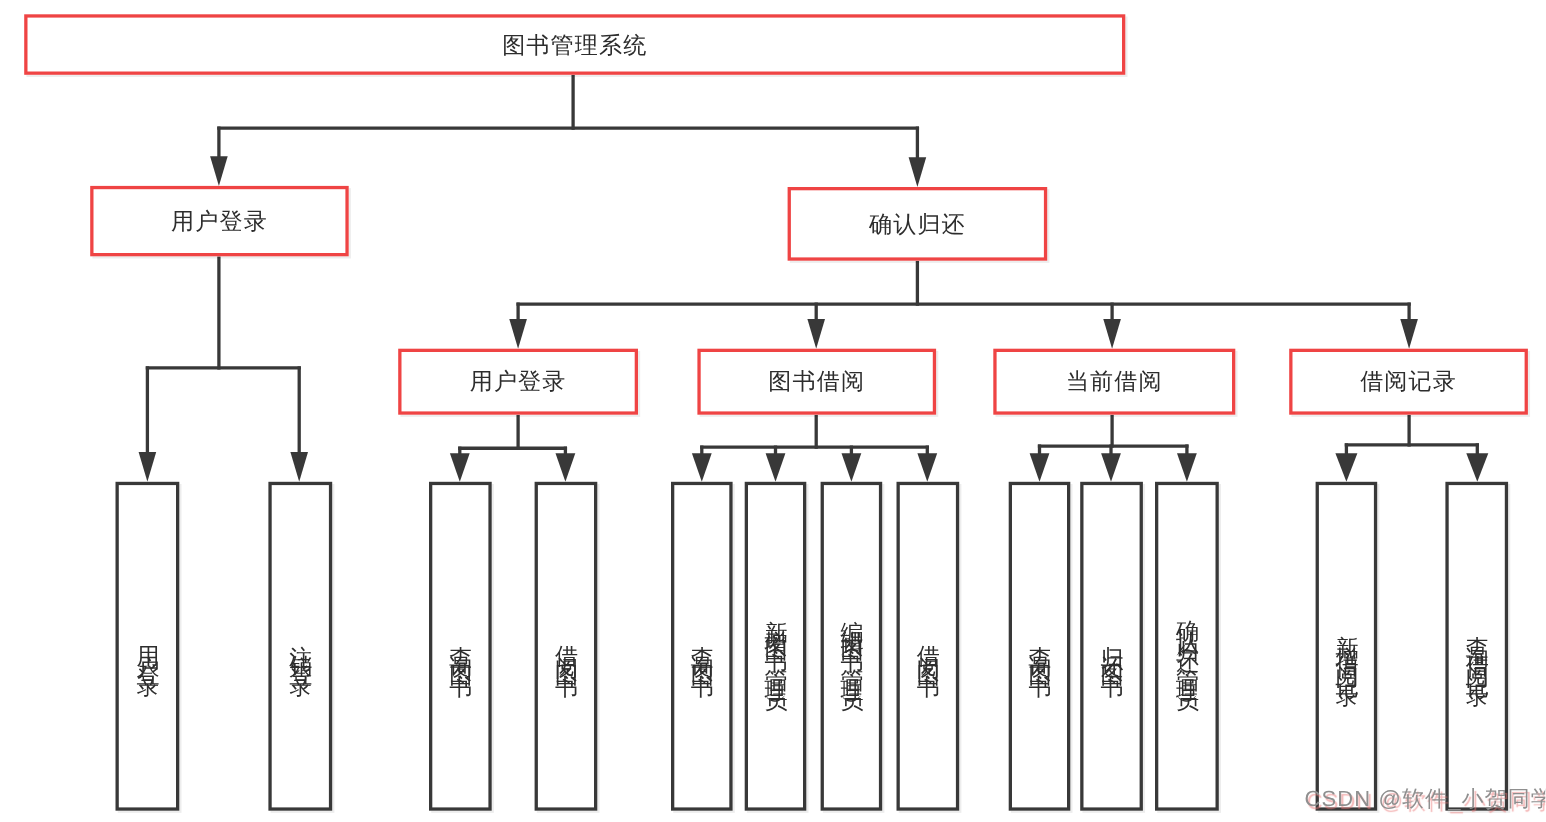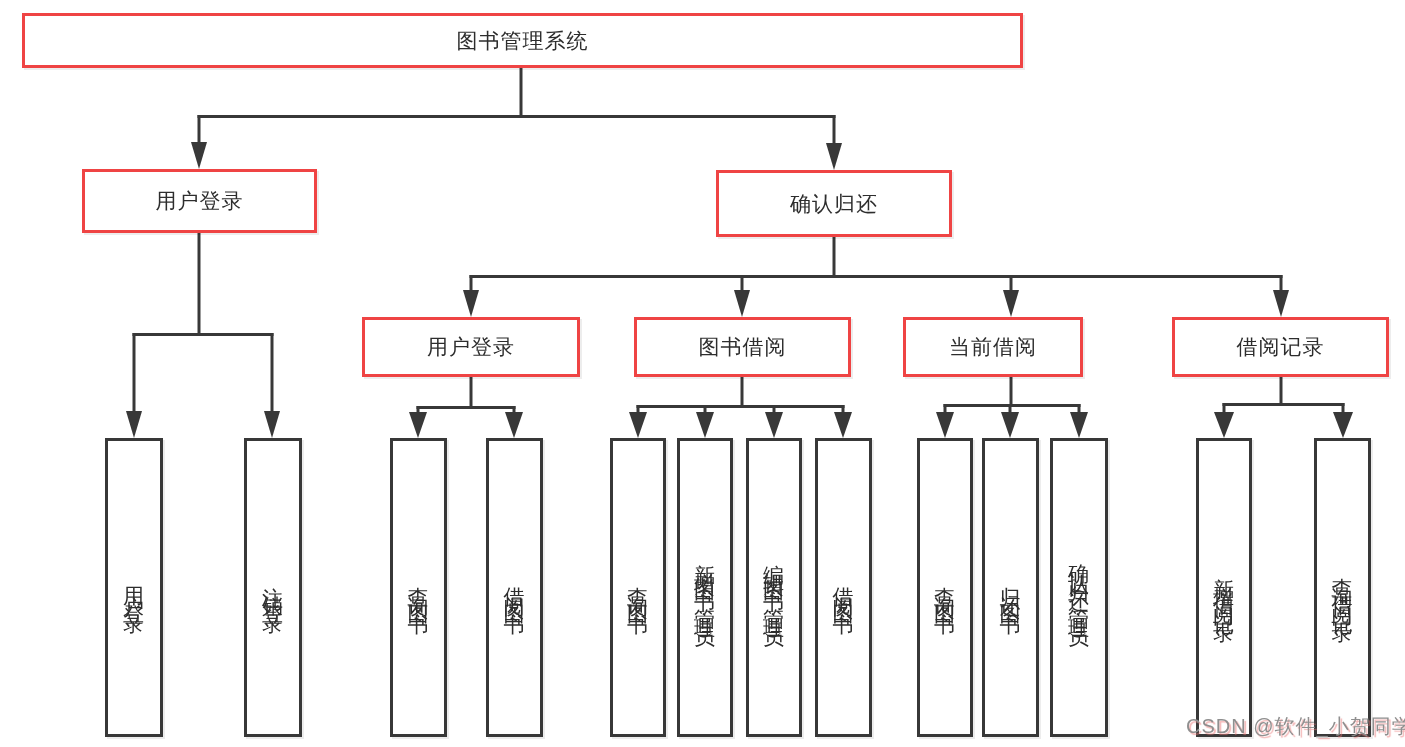--- a/index.html
+++ b/index.html
@@ -150,21 +150,21 @@
     </g>
   </svg>
 
   <div class="node" style="left:22px; top:13px; width:1001px; height:55px;">图书管理系统</div>
 
   <div class="node" style="left:82px; top:169px; width:235px; height:64px;">用户登录</div>
   <div class="node" style="left:716px; top:170px; width:236px; height:67px;">确认归还</div>
 
   <div class="node" style="left:362px; top:317px; width:218px; height:60px;">用户登录</div>
   <div class="node" style="left:634px; top:317px; width:217px; height:60px;font-family:Liberation Mono, monospace;">图书借阅</div>
-  <div class="node" style="left:903px; top:317px; width:180px; height:60px;">当前借阅</div>
+  <div class="node" style="left:903px; top:317px; width:220px; height:60px;">当前借阅</div>
   <div class="node" style="left:1172px; top:317px; width:217px; height:60px;">借阅记录</div>
 
   <div class="vbox" style="left:105px; width:58px;">
     <span class="vtext">用户登录</span>
   </div>
   <div class="vbox" style="left:244px; width:58px;">
     <span class="vtext">注销登录</span>
   </div>
 
   <div class="vbox" style="left:390px; width:57px;">

